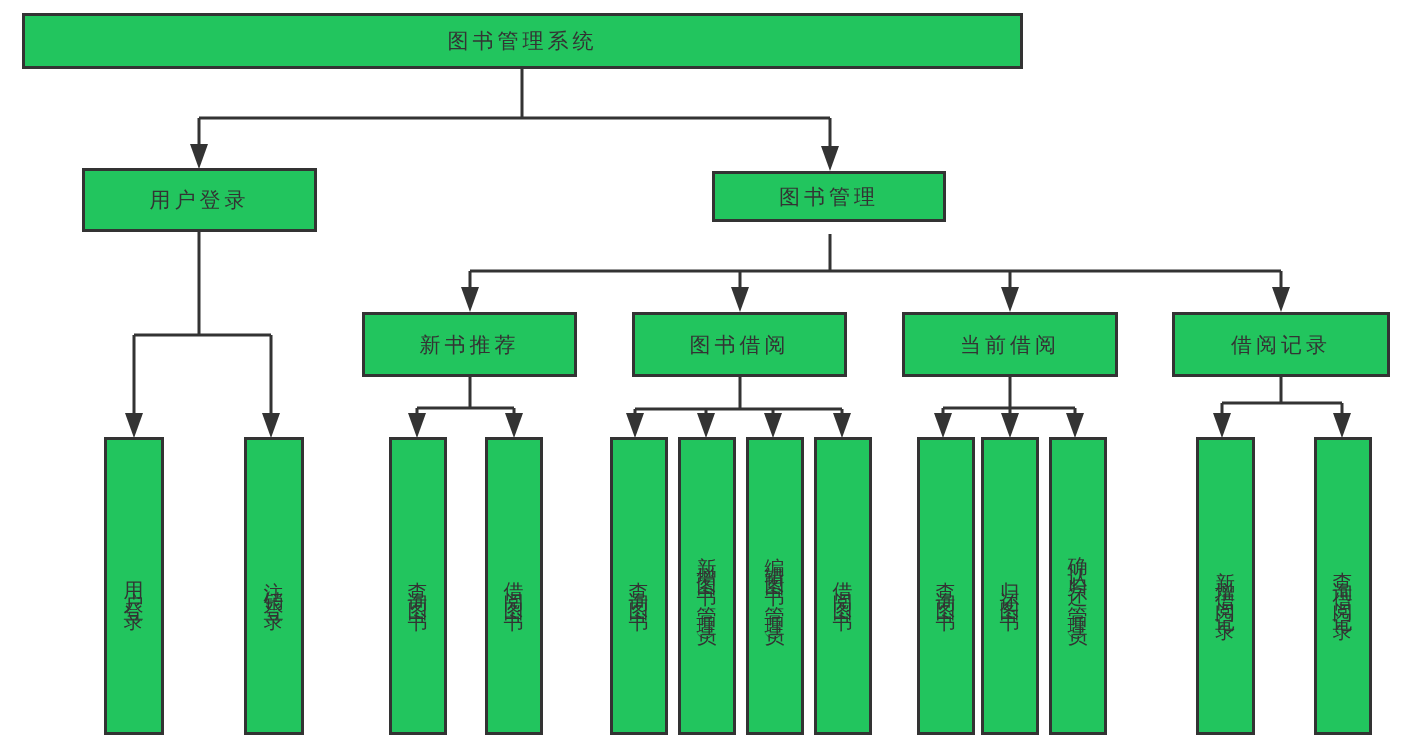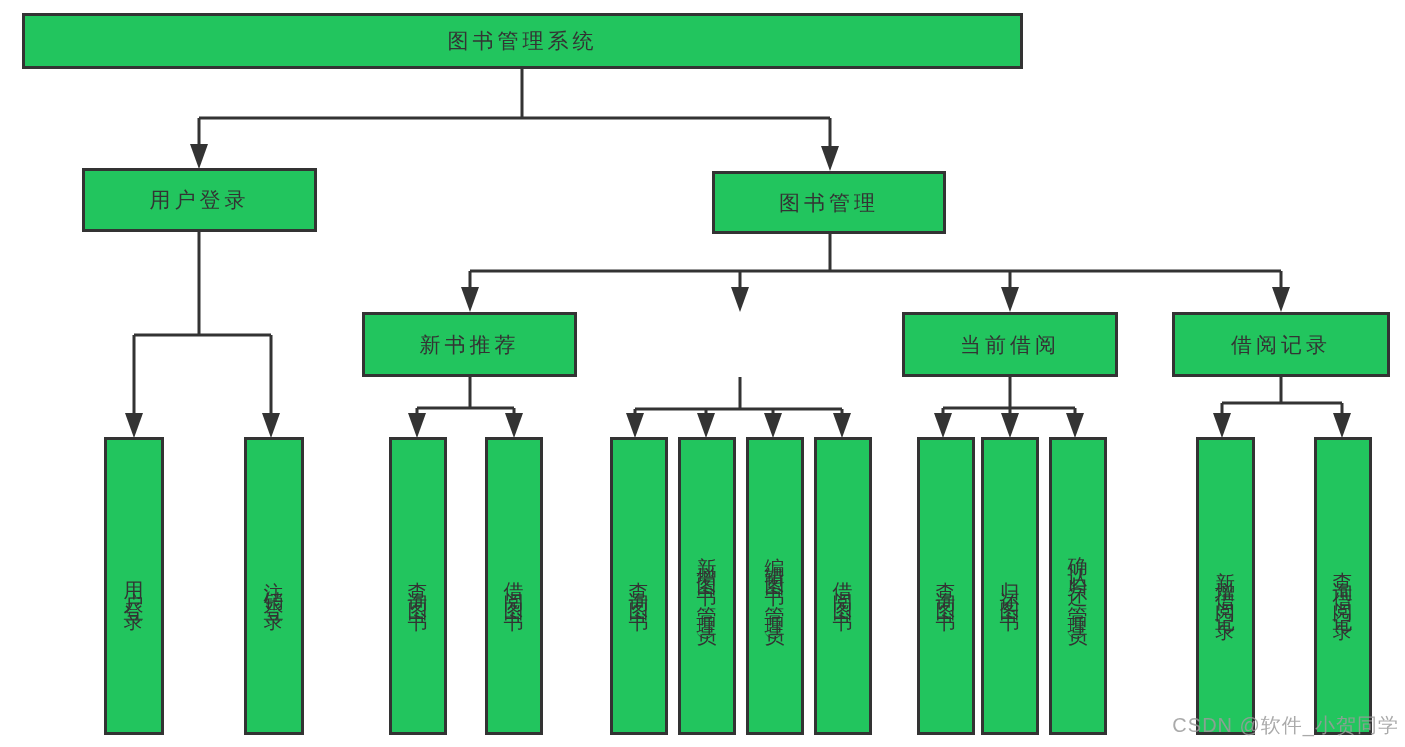--- a/index.html
+++ b/index.html
@@ -39,21 +39,21 @@
     writing-mode: vertical-rl;
     text-orientation: mixed;
     font-size: 20px;
     letter-spacing: 10px;
     line-height: 1;
     white-space: nowrap;
   }
   
   #n-root            { left: 22px;   top: 13px;  width: 1001px; height: 56px; }
   #n-user-login      { left: 82px;   top: 168px; width: 235px;  height: 64px; }
-  #n-book-mgmt       { left: 712px;  top: 171px; width: 234px;  height: 63px; }
+  #n-book-mgmt       { left: 712px;  top: 171px; width: 234px;  height: 51px; }
   #n-new-book-rec    { left: 362px;  top: 312px; width: 215px;  height: 65px; }
   #n-book-borrow     { left: 632px;  top: 312px; width: 215px;  height: 65px; }
   #n-current-borrow  { left: 902px;  top: 312px; width: 216px;  height: 65px; }
   #n-borrow-records  { left: 1172px; top: 312px; width: 218px;  height: 65px; }
   .leaf              { top: 437px; height: 298px; }
   #l-user-login      { left: 104px;  width: 60px; }
   #l-logout          { left: 244px;  width: 60px; }
   #l-rec-query       { left: 389px;  width: 58px; }
   #l-rec-borrow      { left: 485px;  width: 58px; }
   #l-bb-query        { left: 610px;  width: 58px; }
@@ -127,20 +127,23 @@
   <div class="node h-node" id="n-user-login">
     <span>用户登录</span>
   </div>
   <div class="node h-node" id="n-book-mgmt">
     <span>图书管理</span>
   </div>
 
   <div class="node h-node" id="n-new-book-rec">
     <span>新书推荐</span>
   </div>
+  <div class="node h-node" id="n-book-borrow">
+    <span>图书借阅</span>
+  </div>
   <div class="node h-node" id="n-borrow-records">
     <span>借阅记录</span>
   </div>
   <div class="node h-node" id="n-current-borrow">
     <span>当前借阅</span>
   </div>
 
   <div class="node v-node leaf" id="l-user-login">
     <span class="v-text">用户登录</span>
   </div>
@@ -174,14 +177,13 @@
   <div class="node v-node leaf" id="l-cb-confirm">
     <span class="v-text">确认归还（管理员）</span>
   </div>
   <div class="node v-node leaf" id="l-br-add">
     <span class="v-text">新增借阅记录</span>
   </div>
   <div class="node v-node leaf" id="l-br-query">
     <span class="v-text">查询借阅记录</span>
   </div>
 
-  <div id="watermark">CSDN @软件_小贺同学</div>
 </div>
 
 </body></html>

